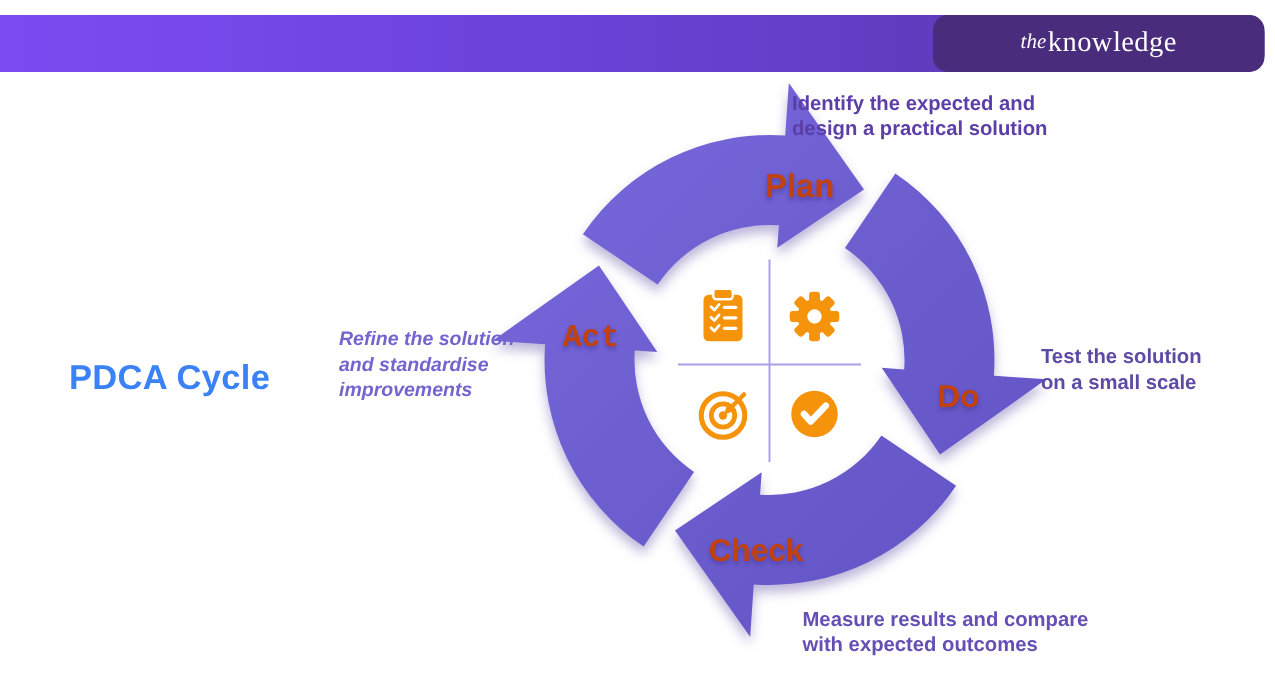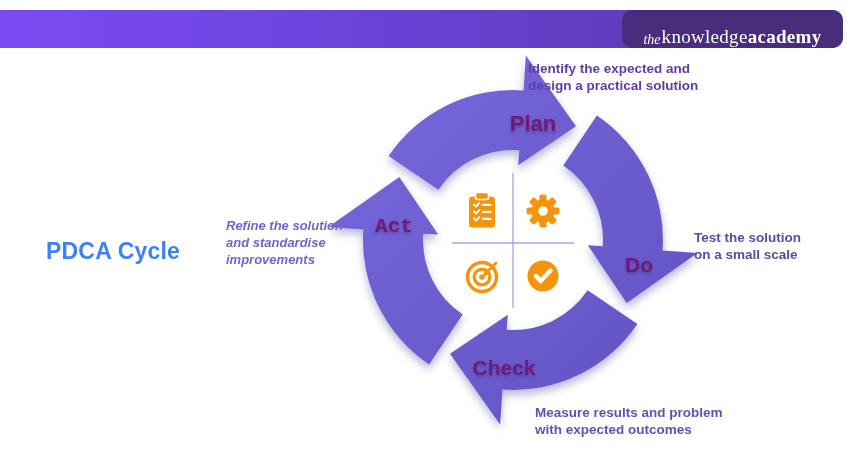--- a/index.html
+++ b/index.html
@@ -5,39 +5,39 @@
   html,body{margin:0;padding:0;}
   body{width:850px;height:450px;background:#ffffff;overflow:hidden;
        font-family:"Liberation Sans", sans-serif;}
   .stage{position:relative;width:850px;height:450px;background:#fff;overflow:hidden;}
 
   
   .header-bar{position:absolute;left:0;top:10px;width:843px;height:38px;
       background:linear-gradient(90deg,#7c4bf2 0%,#6a42d8 45%,#5936a6 100%);
       border-radius:0 12px 12px 0;}
   .logo-box{position:absolute;left:622px;top:10px;width:221px;height:38px;
-      background:#4a2c7d;border-radius:10px;display:flex;align-items:flex-end;
+      background:#4a2c7d;border-radius:10px;display:flex;align-items:center;
       justify-content:center;color:#fff;font-family:"Liberation Serif", serif;}
   .logo-box .lg-the{font-style:italic;font-size:14px;margin-right:1px;}
   .logo-box .lg-knowledge{font-size:19px;letter-spacing:.3px;}
   .logo-box .lg-academy{font-size:19px;font-weight:bold;letter-spacing:.3px;}
 
   
   .page-title{position:absolute;left:46px;top:238px;margin:0;
       font-size:23px;font-weight:bold;color:#3b82f6;letter-spacing:.2px;}
 
   
   .diagram{position:absolute;left:293px;top:20px;width:440px;height:440px;}
   .diagram svg{position:absolute;left:0;top:0;}
   .seg{fill:url(#ringGrad);filter:drop-shadow(0 5px 4px rgba(62,42,145,.35));}
   .cross{stroke:#aba0e8;stroke-width:1.3;}
   .ic-orange{fill:#f5930b;}
   .ic-white-stroke{stroke:#ffffff;fill:none;}
 
-  .seg-label{position:absolute;transform:translate(-50%,-50%);color:#701a75;
+  .seg-label{position:absolute;transform:translate(-50%,-50%);color:#c2410c;
       font-weight:bold;text-shadow:0 2px 3px rgba(40,25,100,.35);white-space:nowrap;}
   .lbl-plan{left:240px;top:104px;font-size:22px;}
   .lbl-do{left:346px;top:245px;font-size:21px;}
   .lbl-check{left:211px;top:348px;font-size:21px;}
   .lbl-act{left:101px;top:206px;font-size:21px;font-family:Liberation Mono, monospace;}
 
   
   .note{position:absolute;font-weight:bold;font-size:13.5px;line-height:17px;
       white-space:nowrap;}
   .note-plan{left:528px;top:60px;color:#5b3ea8;}
@@ -47,21 +47,20 @@
 </style>
 </head>
 <body>
 
 <div class="stage">
 
   <div class="header-bar"></div>
   <div class="logo-box">
     <span class="lg-the">the</span>
       <span class="lg-knowledge">knowledge</span>
-      <span class="lg-academy">academy</span>
   </div>
 
   <h1 class="page-title">PDCA Cycle</h1>
 
   <div class="diagram">
     <svg width="440" height="440" viewBox="0 0 440 440">
       <defs>
         <linearGradient id="ringGrad" x1="0" y1="0" x2="440" y2="440" gradientUnits="userSpaceOnUse">
           <stop offset="0" stop-color="#7a6bdf"></stop>
           <stop offset="1" stop-color="#5f50c0"></stop>
@@ -120,21 +119,21 @@
 
   <div class="note note-plan">
     <div>Identify the expected and</div>
     <div>design a practical solution</div>
   </div>
   <div class="note note-do">
     <div>Test the solution</div>
     <div>on a small scale</div>
   </div>
   <div class="note note-check">
-    <div>Measure results and problem</div>
+    <div>Measure results and compare</div>
     <div>with expected outcomes</div>
   </div>
   <div class="note note-act">
     <div>Refine the solution</div>
     <div>and standardise</div>
     <div>improvements</div>
   </div>
 
 </div>
 

